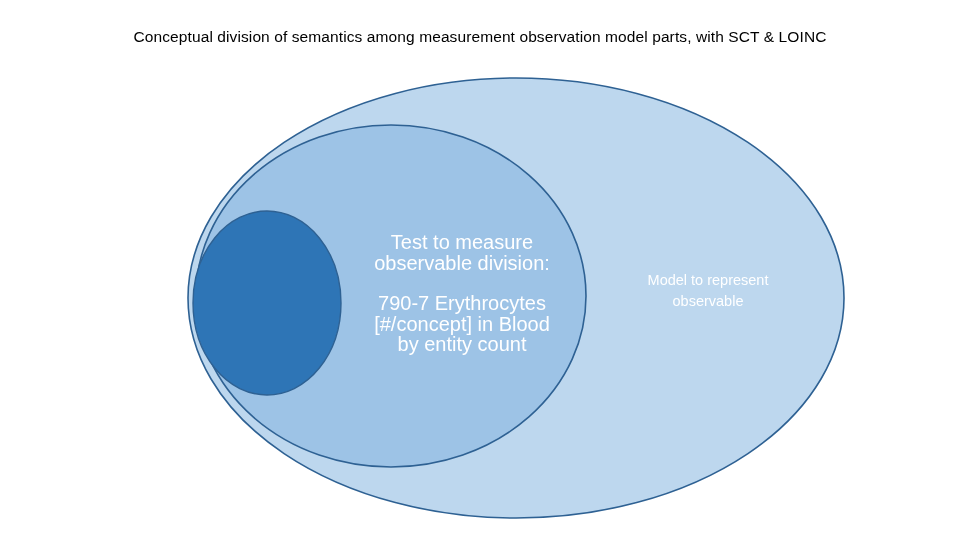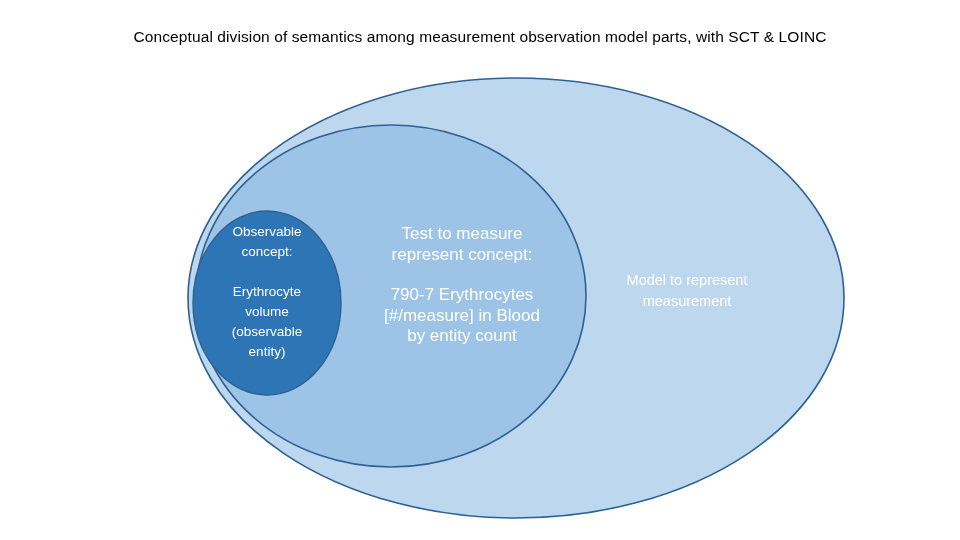--- a/index.html
+++ b/index.html
@@ -47,31 +47,31 @@
 
   
   .venn-label {
     position: absolute;
     color: #FFFFFF;
     text-align: center;
     line-height: 20.5px;
   }
 
   #label-outer {
-    left: 592px;
+    left: 613px;
     top: 270px;
     width: 190px;
     font-size: 14.5px;
   }
 
   #label-middle {
     left: 357px;
-    top: 224px;
+    top: 232px;
     width: 210px;
-    font-size: 17px;
+    font-size: 20px;
   }
 
   #label-inner {
     left: 206px;
     top: 222px;
     width: 122px;
     font-size: 13.5px;
     line-height: 20px;
   }
 
@@ -91,35 +91,26 @@
 
     <ellipse cx="516" cy="298" rx="328" ry="220" fill="#BDD7EE" stroke="#2E6193" stroke-width="1.6"></ellipse>
 
     <ellipse cx="391" cy="296" rx="195" ry="171" fill="#9DC3E6" stroke="#2E6193" stroke-width="1.6"></ellipse>
 
     <ellipse cx="267" cy="303" rx="74" ry="92" fill="#2E75B6" stroke="#2E6193" stroke-width="1.4"></ellipse>
   </svg>
 
   <div class="venn-label" id="label-outer">
     <span>Model to represent</span><br>
-    <span>measurement</span>
+    <span>observable</span>
   </div>
 
   <div class="venn-label" id="label-middle">
     <span>Test to measure</span><br>
-    <span>represent concept:</span>
+    <span>observable division:</span>
     <span class="label-gap"></span>
     <span>790-7 Erythrocytes</span><br>
-    <span>[#/measure] in Blood</span><br>
+    <span>[#/concept] in Blood</span><br>
     <span>by entity count</span>
   </div>
 
-  <div class="venn-label" id="label-inner">
-    <span>Observable</span><br>
-    <span>concept:</span>
-    <span class="label-gap"></span>
-    <span>Erythrocyte</span><br>
-    <span>volume</span><br>
-    <span>(observable</span><br>
-    <span>entity)</span>
-  </div>
 
 </div>
 
 </body></html>

